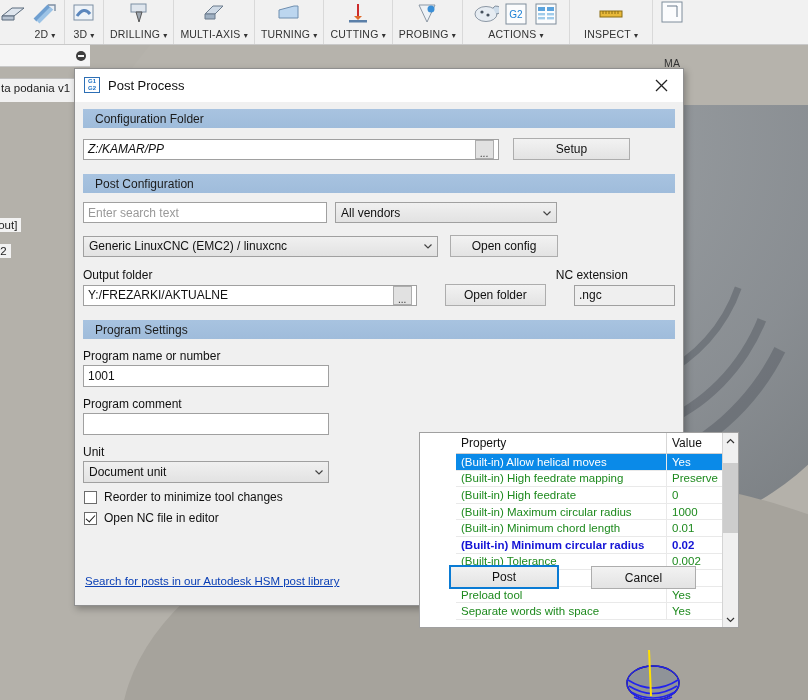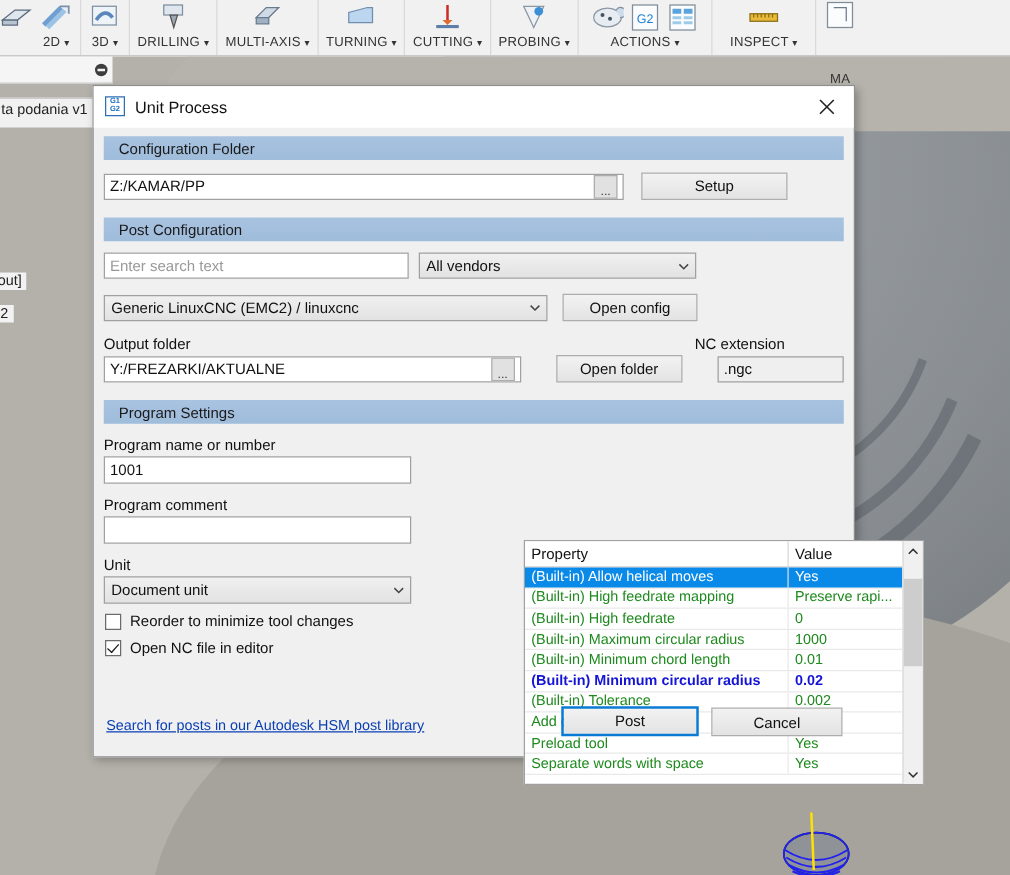--- a/index.html
+++ b/index.html
@@ -208,21 +208,21 @@
   .cblabel { font-size: 12px; }
 
   
   #proptable {
     position: absolute; left: 344px; top: 363px;
     width: 320px; height: 196px;
     background: #fff;
     border: 1px solid #a0a0a0;
     display: flex;
   }
-  #ptbody { flex: 1; overflow: hidden; }
+  #ptbody { flex: 1; overflow: hidden; padding-left: 36px; }
   #pthead {
     display: flex; height: 21px;
     border-bottom: 1px solid #d0d0d0;
     background: #fff;
   }
   #pthead .c1, #pthead .c2 {
     font-size: 12px; color: #111;
     display: flex; align-items: center; padding-left: 5px;
   }
   #pthead .c1 { width: 211px; border-right: 1px solid #d7d7d7; }
@@ -266,21 +266,21 @@
   }
   #post-btn {
     position: absolute; left: 374px; top: 4px;
     width: 110px; height: 24px;
     background: linear-gradient(to bottom,#f2f2f2 0%,#e3e3e3 100%);
     border: 2px solid #0a7bd4;
     display: flex; align-items: center; justify-content: center;
     font-size: 12px;
   }
   #cancel-btn {
-    position: absolute; left: 494px; top: 5px;
+    position: absolute; left: 516px; top: 5px;
     width: 105px; height: 23px;
     background: linear-gradient(to bottom,#f2f2f2 0%,#e3e3e3 100%);
     border: 1px solid #adadad;
     display: flex; align-items: center; justify-content: center;
     font-size: 12px;
   }
 </style>
 </head>
 <body>
 
@@ -451,34 +451,34 @@
   </div>
 </div>
 
 <div id="dialog">
 
   <div id="titlebar">
     <div id="title-icon">
       <span>G1</span>
         <span>G2</span>
     </div>
-    <div id="title-text">Unit Process</div>
+    <div id="title-text">Post Process</div>
     <div id="close-btn">
       <svg width="13" height="13" viewBox="0 0 13 13">
         <line x1="1" y1="1" x2="12" y2="12" stroke="#222" stroke-width="1.3"></line>
         <line x1="12" y1="1" x2="1" y2="12" stroke="#222" stroke-width="1.3"></line>
       </svg>
     </div>
   </div>
 
   <div class="section-head" style="margin-top:7px;">
     <span>Configuration Folder</span>
   </div>
   <div class="row" style="margin-top:10px;">
-    <div class="txtbox" style="width:416px;">
+    <div class="txtbox" style="width:416px;font-style:italic;">
       <span>Z:/KAMAR/PP</span>
       <span class="browse">...</span>
     </div>
     <div class="btn" style="width:117px;margin-left:14px;">
       <span>Setup</span>
     </div>
   </div>
 
   <div class="section-head" style="margin-top:14px;">
     <span>Post Configuration</span>

